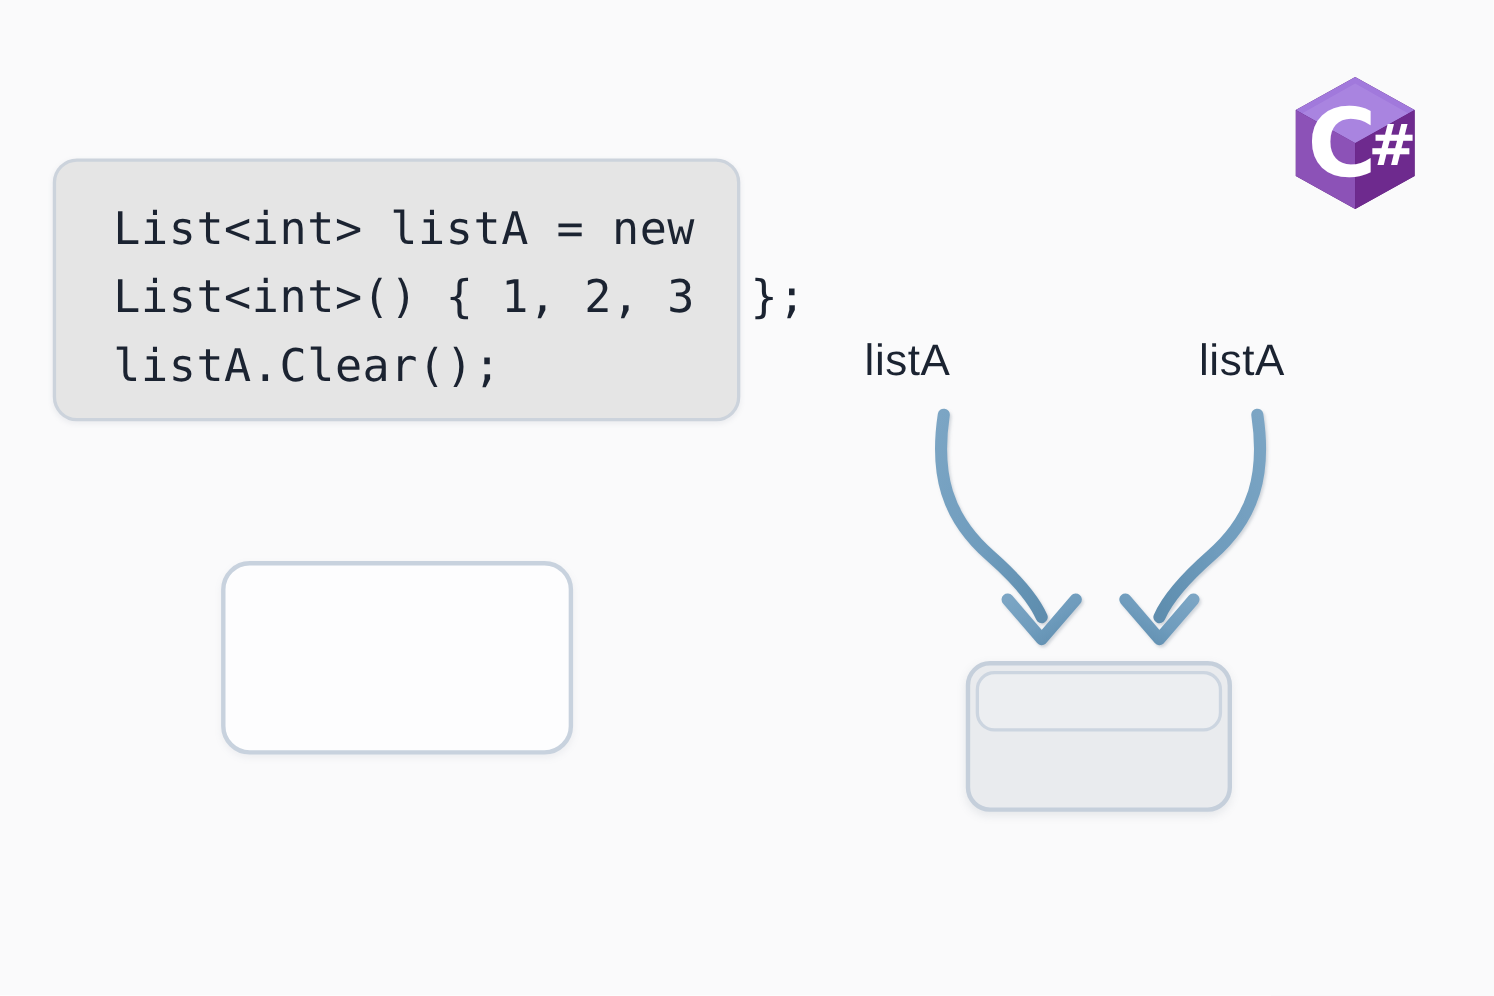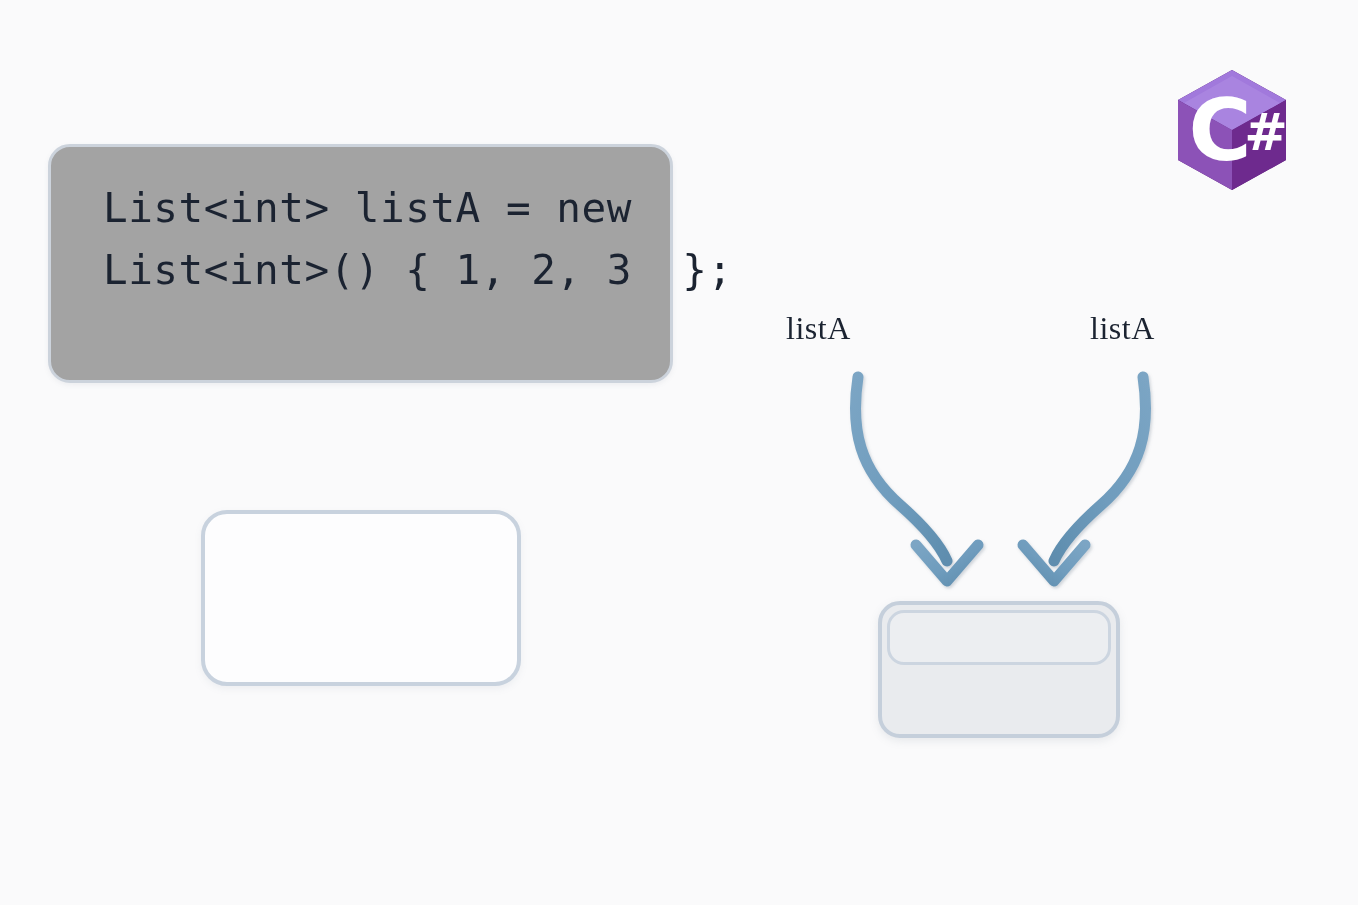--- a/index.html
+++ b/index.html
@@ -20,21 +20,21 @@
   
   #code-panel {
     position: absolute;
     left: 48px;
     top: 144px;
     width: 625px;
     height: 239px;
     box-sizing: border-box;
     border: 3px solid #ccd3dc;
     border-radius: 22px;
-    background: #a3a3a3;
+    background: #e5e5e5;
     box-shadow: 0 2px 5px rgba(120,130,145,0.10);
   }
   #code-lines {
     position: absolute;
     left: 52px;
     top: 30px;
     right: 10px;
   }
   .code-line {
     font-family: "DejaVu Sans Mono", monospace;
@@ -80,22 +80,22 @@
     height: 55px;
     box-sizing: border-box;
     border: 3px solid #ccd5e0;
     border-radius: 17px;
     background: #eceef1;
   }
 
   
   .var-label {
     position: absolute;
-    font-family: Liberation Serif, serif;
-    font-size: 32px;
+    font-family: Liberation Sans, sans-serif;
+    font-size: 40px;
     line-height: 48px;
     color: #1b2331;
     letter-spacing: 0.5px;
     white-space: nowrap;
     text-align: center;
   }
   #label-lista { left: 786px; top: 304px; }
   #label-listb { left: 1090px; top: 304px; }
 
   
@@ -119,20 +119,21 @@
 </style>
 </head>
 <body>
 
 <div id="canvas">
 
   <div id="code-panel">
     <div id="code-lines">
       <div class="code-line">List&lt;int&gt; listA = new</div>
       <div class="code-line">List&lt;int&gt;() { 1, 2, 3  };</div>
+      <div class="code-line">listA.Clear();</div>
     </div>
   </div>
 
   <div id="list-box-left"></div>
 
   <div id="list-box-right">
     <div id="list-box-right-inner"></div>
   </div>
 
   <div class="var-label" id="label-lista">listA</div>

